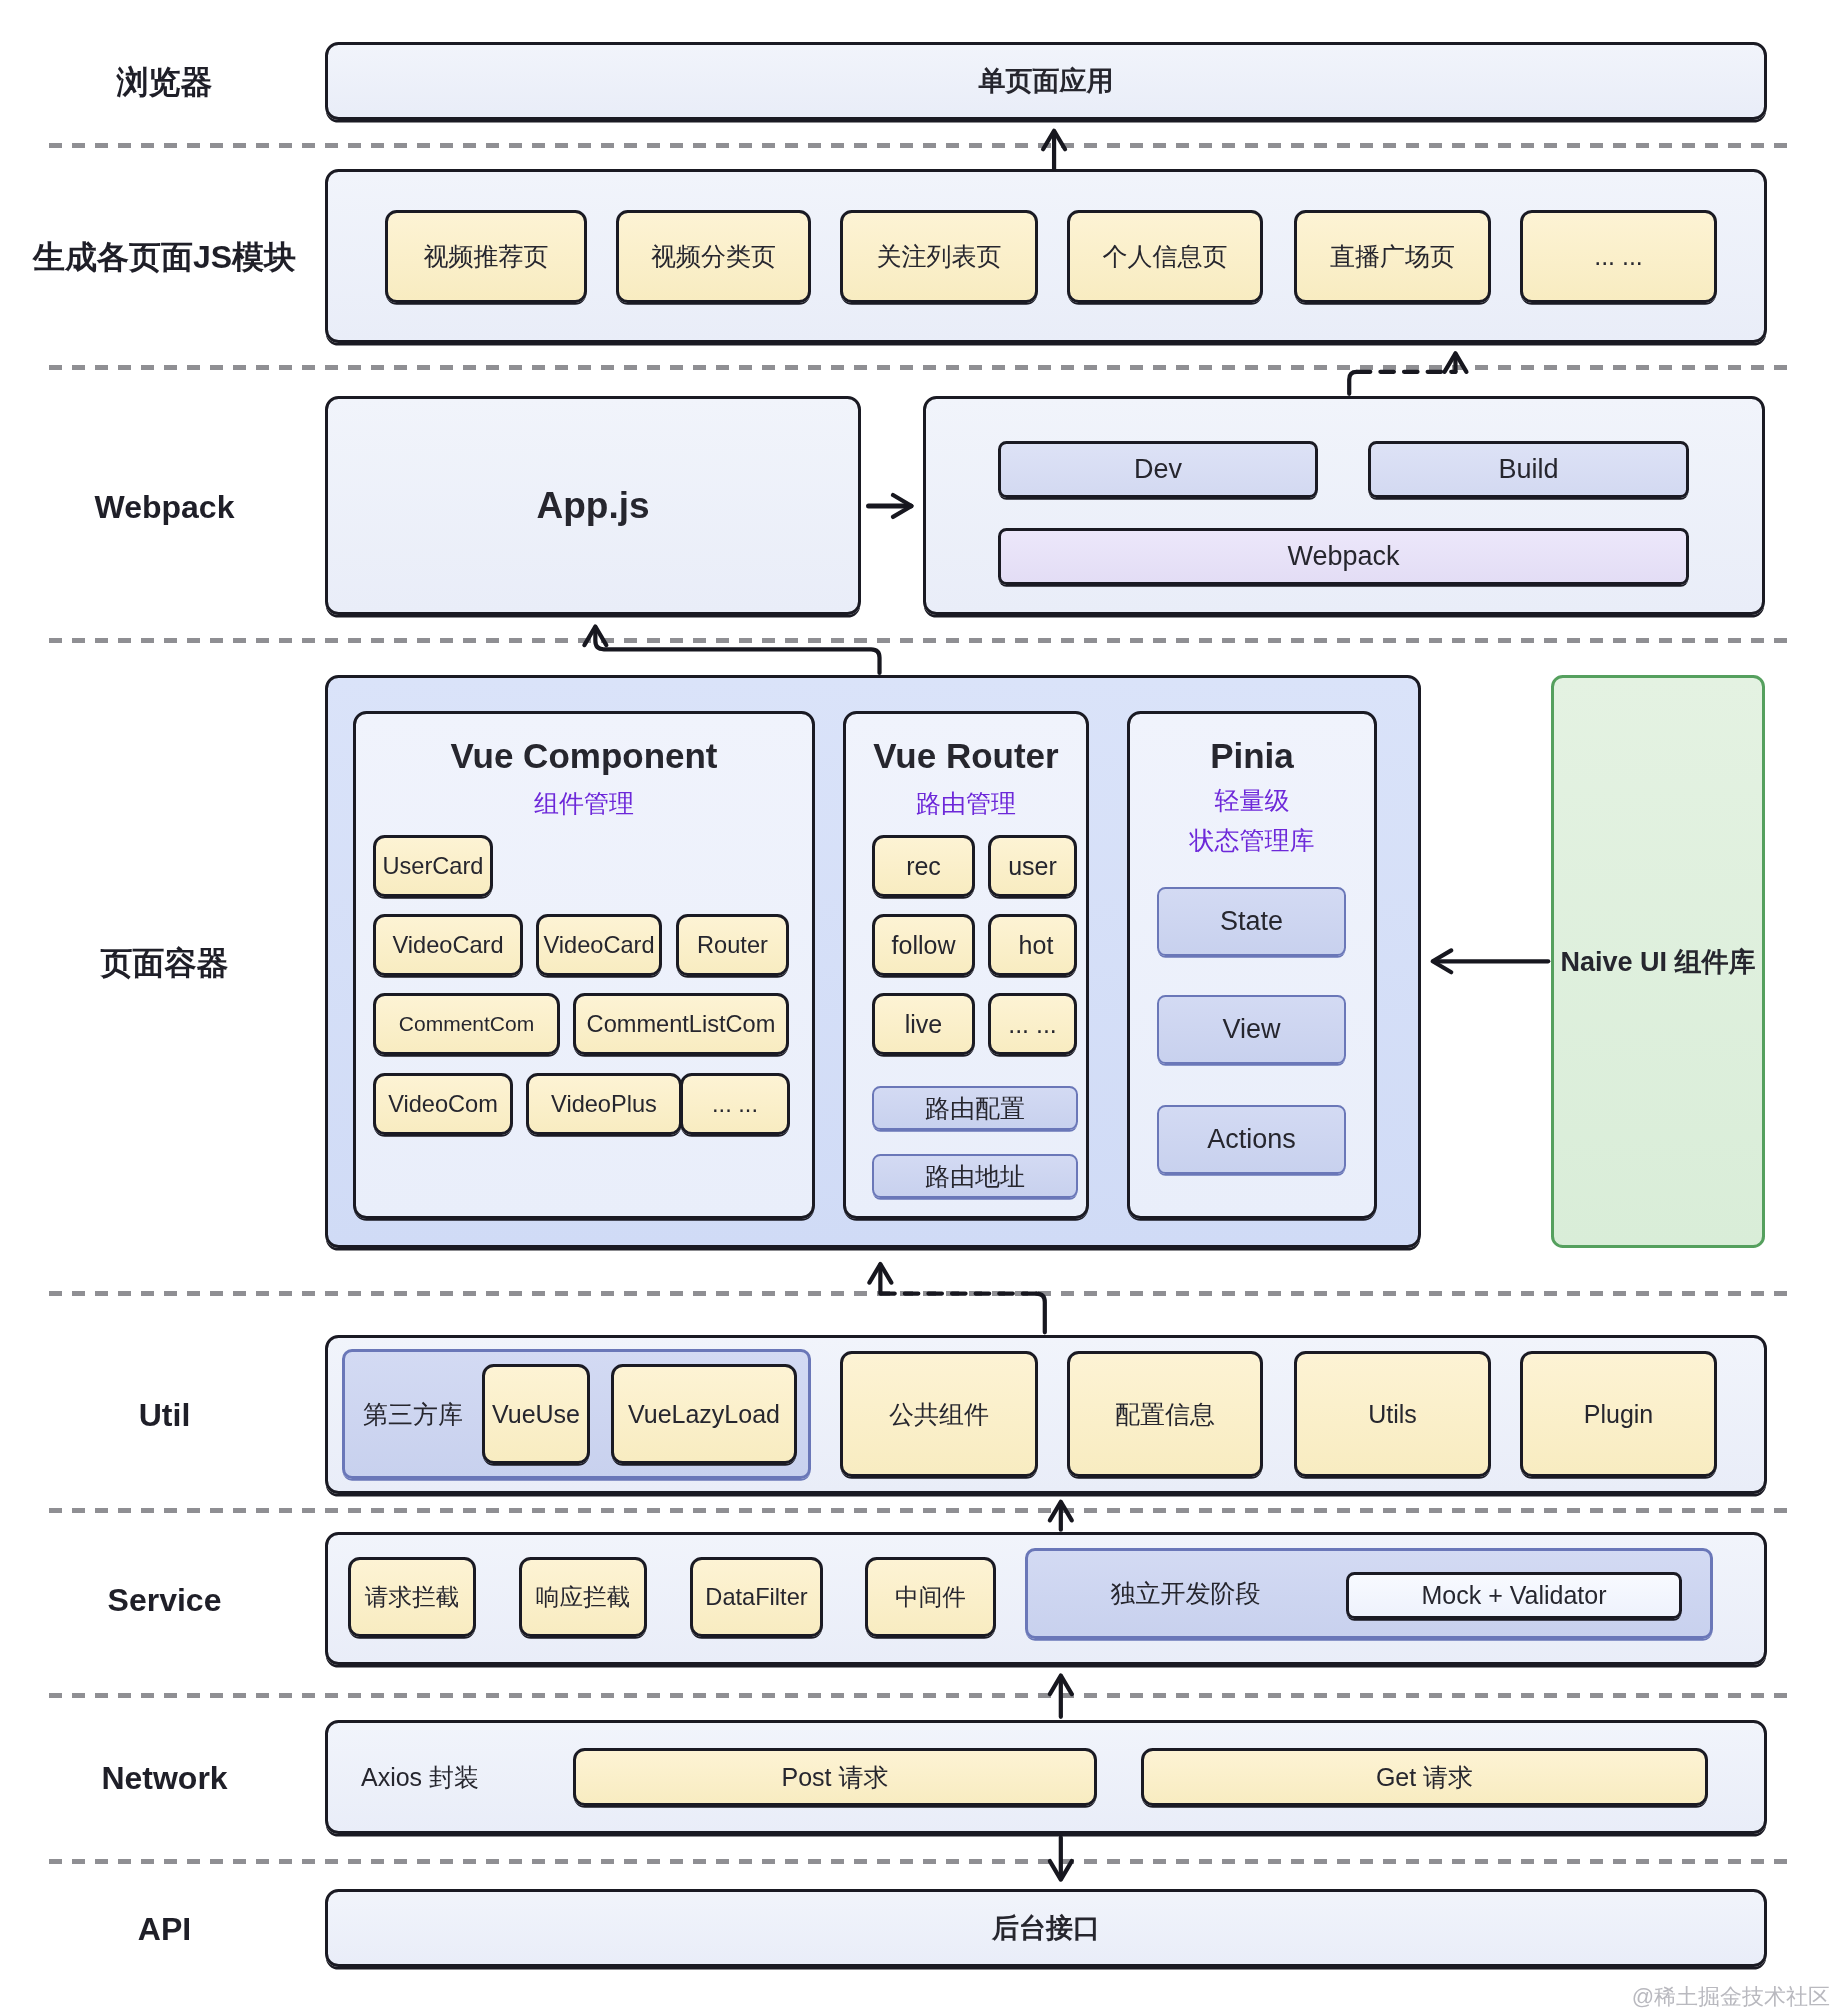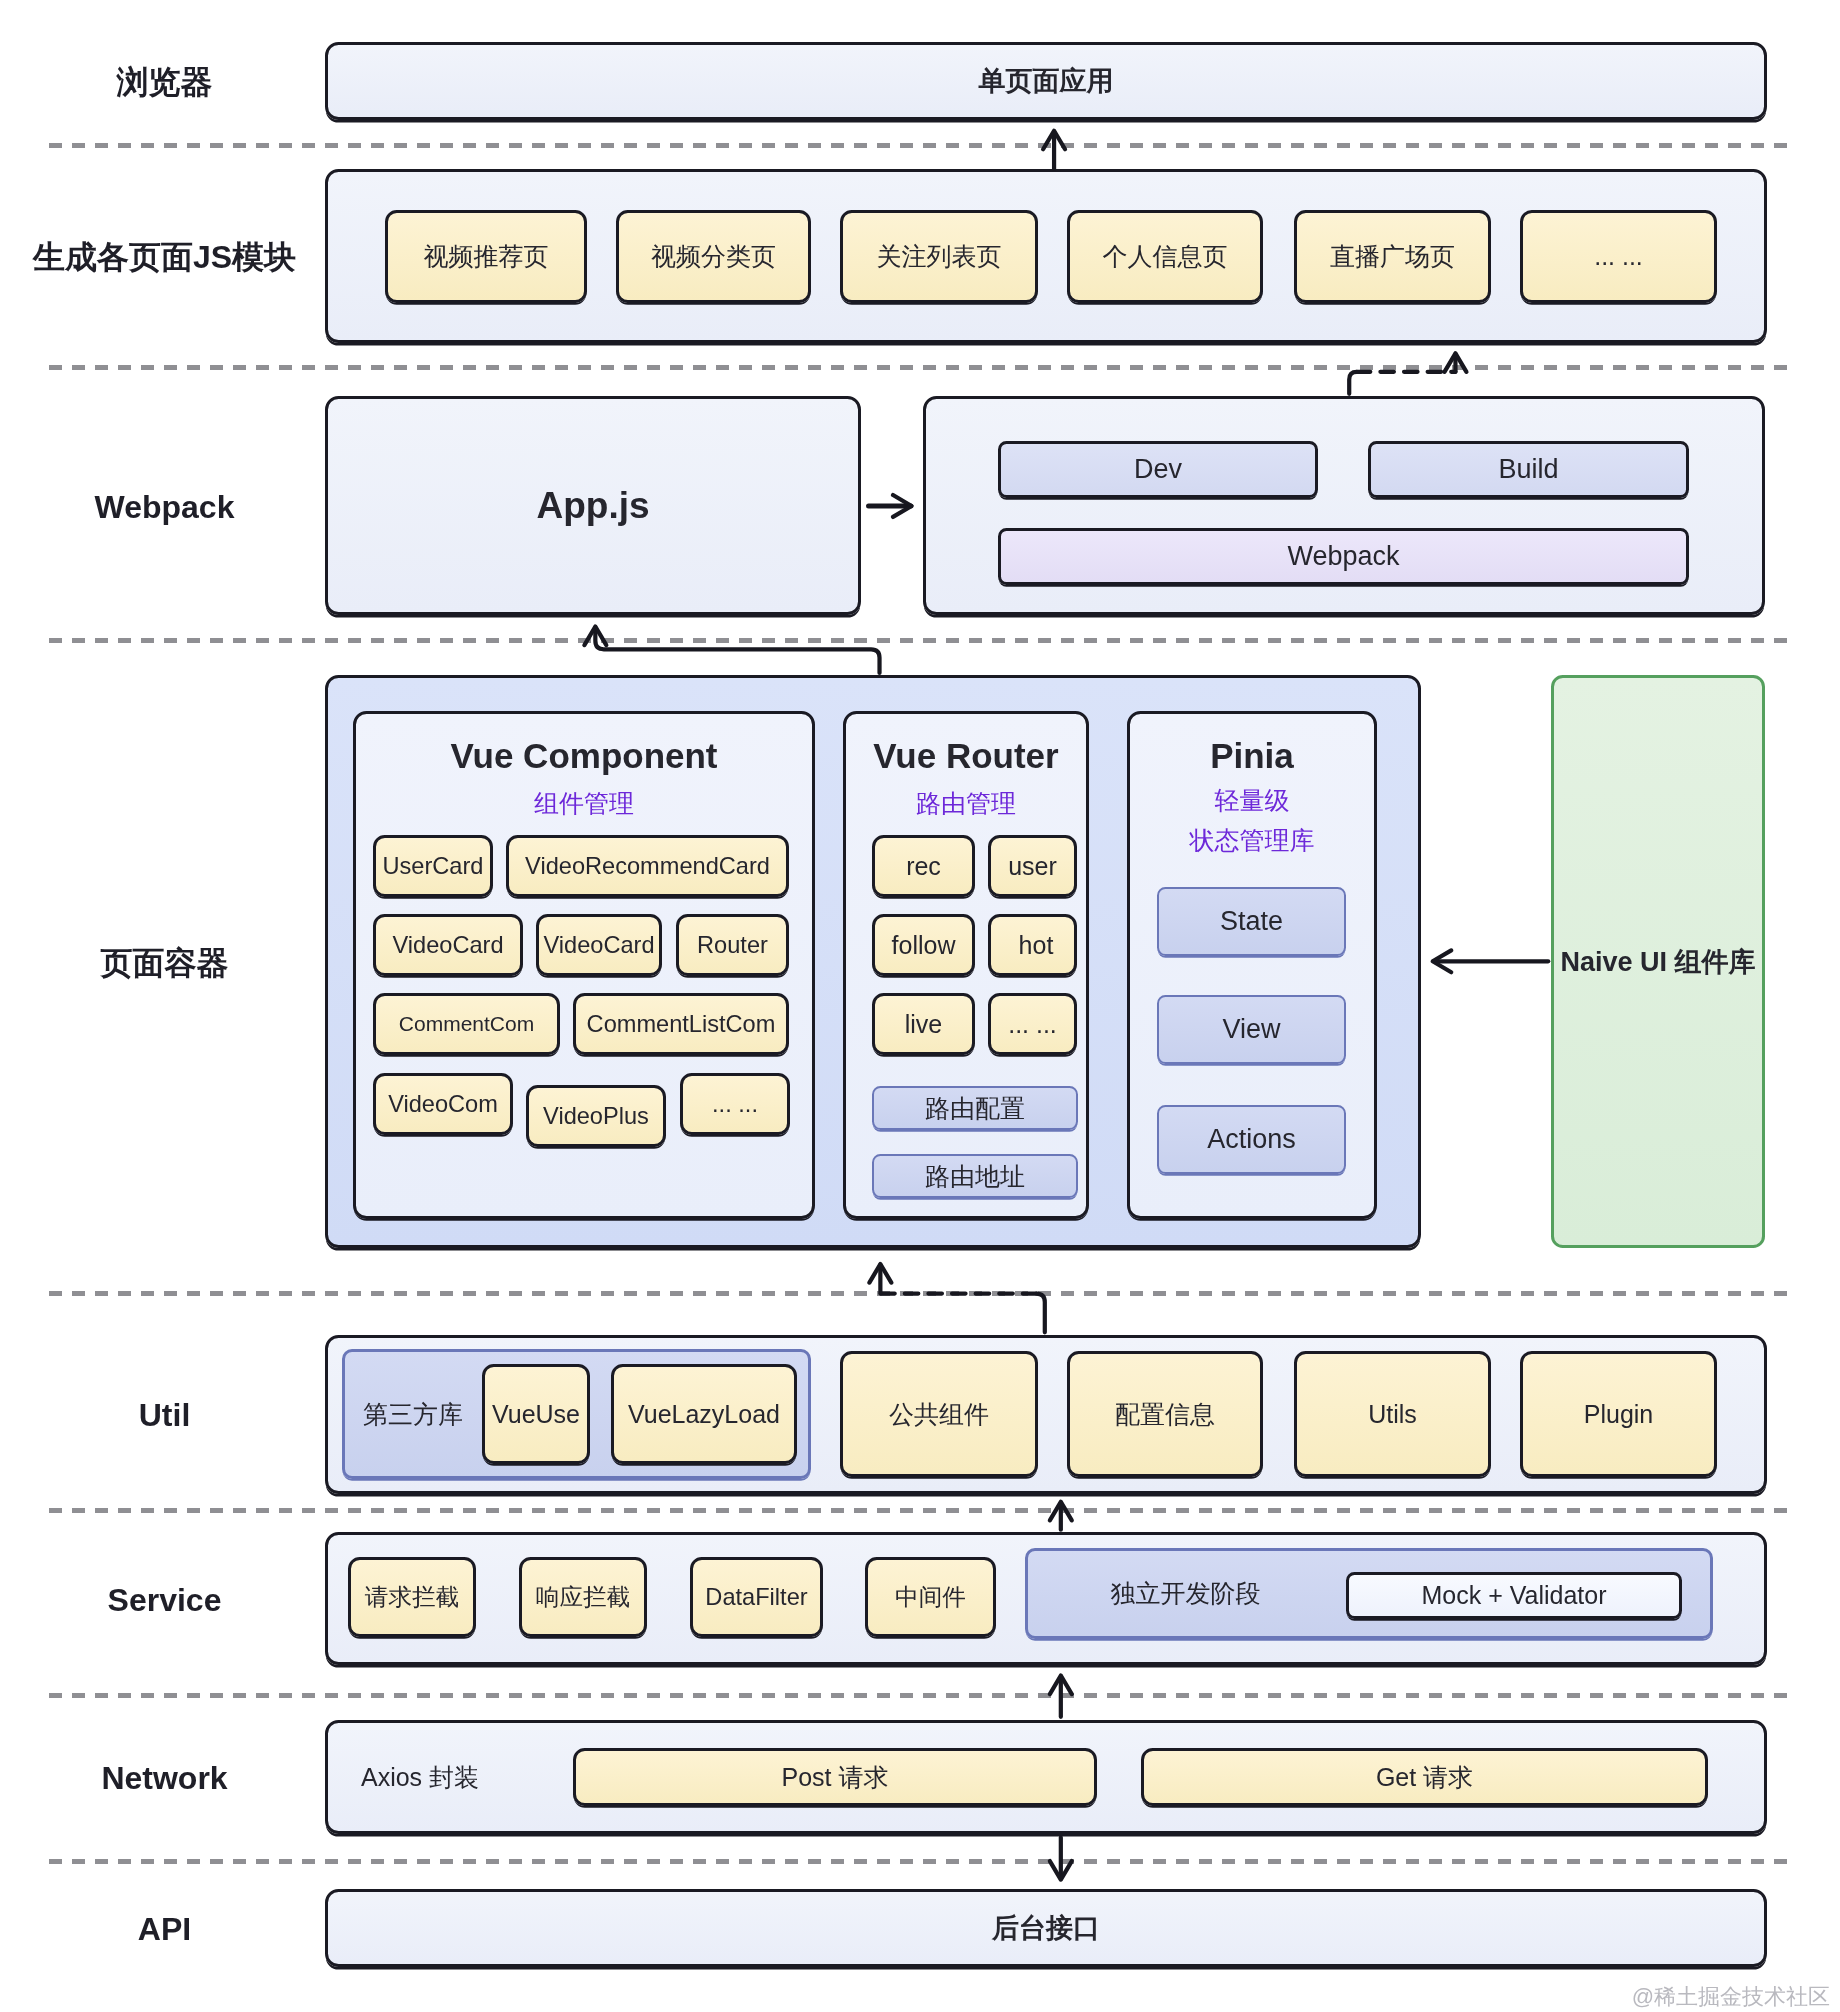--- a/index.html
+++ b/index.html
@@ -68,28 +68,27 @@
   <div class="abs pbox center" style="left:998px;top:441px;width:320px;height:57px;">Dev</div>
   <div class="abs pbox center" style="left:1368px;top:441px;width:321px;height:57px;">Build</div>
   <div class="abs webar center" style="left:998px;top:528px;width:691px;height:57px;">Webpack</div>
 
   <div class="abs bigbox" style="left:325px;top:675px;width:1096px;height:573px;"></div>
 
   <div class="abs col" style="left:353px;top:711px;width:462px;height:508px;"></div>
   <div class="abs btitle" style="left:353px;top:735px;width:462px;">Vue Component</div>
   <div class="abs bsub" style="left:353px;top:786px;width:462px;">组件管理</div>
   <div class="abs chip center" style="left:373px;top:835px;width:120px;height:62px;font-size:23.6px;">UserCard</div>
-  <div class="abs chip center" style="left:506px;top:835px;width:283px;height:62px;font-size:23.6px;">VideoRecommendCard</div>
   <div class="abs chip center" style="left:373px;top:914px;width:150px;height:62px;font-size:23.6px;">VideoCard</div>
   <div class="abs chip center" style="left:536px;top:914px;width:126px;height:62px;font-size:23.6px;">VideoCard</div>
   <div class="abs chip center" style="left:676px;top:914px;width:113px;height:62px;font-size:23.6px;">Router</div>
   <div class="abs chip center" style="left:373px;top:993px;width:187px;height:62px;font-size:21px;">CommentCom</div>
   <div class="abs chip center" style="left:573px;top:993px;width:216px;height:62px;font-size:23.6px;">CommentListCom</div>
   <div class="abs chip center" style="left:373px;top:1073px;width:140px;height:62px;font-size:23.6px;">VideoCom</div>
-  <div class="abs chip center" style="left:526px;top:1073px;width:140px;height:62px;font-size:23.6px;margin-top:12px;">VideoPlus</div>
+  <div class="abs chip center" style="left:526px;top:1073px;width:156px;height:62px;font-size:23.6px;">VideoPlus</div>
   <div class="abs chip center" style="left:680px;top:1073px;width:110px;height:62px;font-size:23.6px;">... ...</div>
 
   <div class="abs col" style="left:843px;top:711px;width:246px;height:508px;"></div>
   <div class="abs btitle" style="left:843px;top:735px;width:246px;">Vue Router</div>
   <div class="abs bsub" style="left:843px;top:786px;width:246px;">路由管理</div>
   <div class="abs chip center" style="left:872px;top:835px;width:103px;height:62px;">rec</div>
   <div class="abs chip center" style="left:988px;top:835px;width:89px;height:62px;">user</div>
   <div class="abs chip center" style="left:872px;top:914px;width:103px;height:62px;">follow</div>
   <div class="abs chip center" style="left:988px;top:914px;width:89px;height:62px;padding-left:7px;">hot</div>
   <div class="abs chip center" style="left:872px;top:993px;width:103px;height:62px;">live</div>

